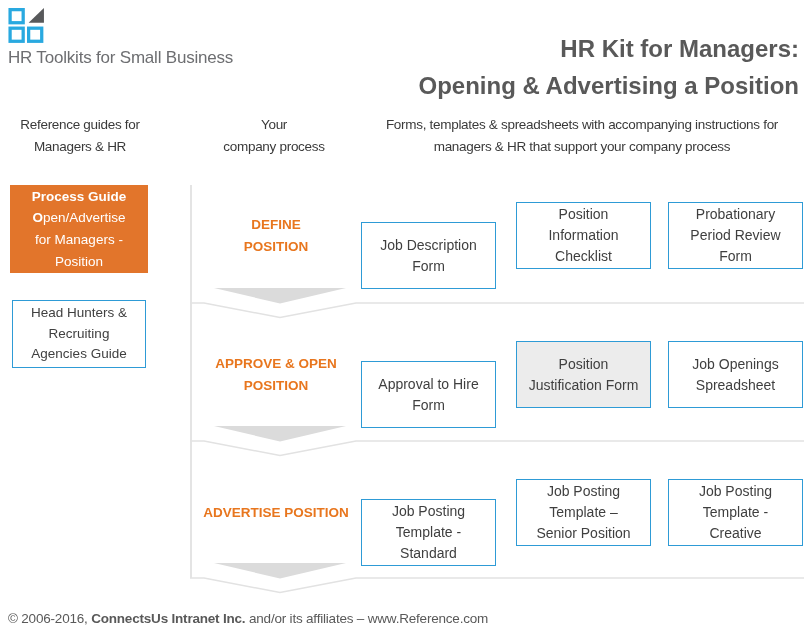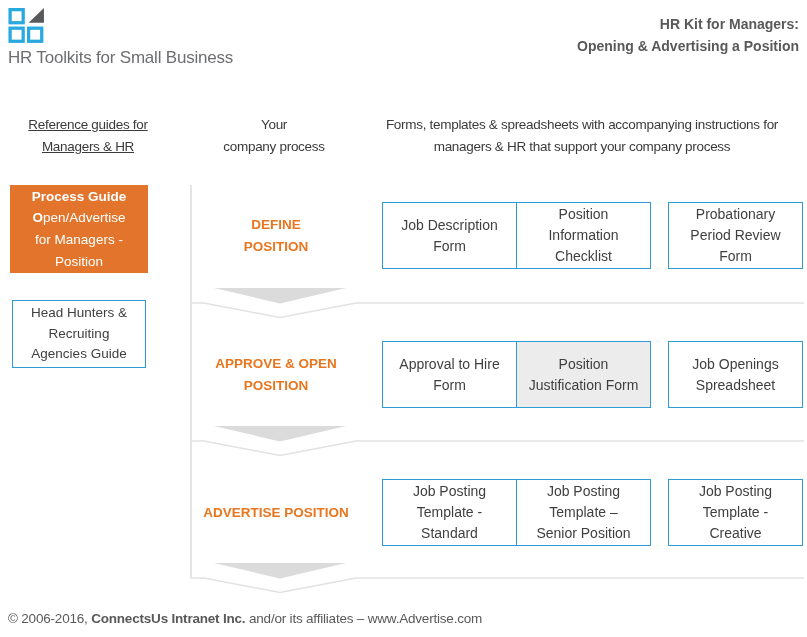--- a/index.html
+++ b/index.html
@@ -8,27 +8,27 @@
   .abs { position:absolute; }
   .pre { white-space:pre-line; }
 
   
   .logo-row { left:8px; top:8px; display:flex; align-items:flex-start; }
   .brand { font-size:33px; letter-spacing:-1.2px; line-height:1; margin-left:6px; margin-top:2px; }
   .brand .grey { color:#6d6e71; }
   .brand .blue { color:#29a9e0; }
   .brand sup { font-size:10px; color:#29a9e0; position:relative; top:-16px; left:1px; letter-spacing:0; }
   .tagline { left:8px; top:48px; font-size:17px; color:#6d6e71; letter-spacing:-0.2px; }
-  .doc-title { right:8px; top:14px; width:420px; text-align:right; font-size:14px;
+  .doc-title { right:8px; top:30px; width:420px; text-align:right; font-size:24px;
                font-weight:bold; color:#595959; line-height:1.55; }
 
   
   .col-head { top:114px; font-size:13.5px; color:#3a3a3a; line-height:1.6;
               text-align:center; letter-spacing:-0.3px; }
-  .col-head.guides { left:8px; width:160px;text-decoration:underline; }
+  .col-head.guides { left:0; width:160px; }
   .col-head.process { left:190px; width:168px; }
   .col-head.forms { left:362px; width:440px; }
 
   
   .guide-orange { left:10px; top:185px; width:138px; height:88px; background:#e2752b;
                   color:#ffffff; font-size:13.5px; line-height:1.6; text-align:center;
                   display:flex; flex-direction:column; justify-content:center; cursor:pointer; }
   .guide-orange .b { font-weight:bold; }
   .guide-blue { left:12px; top:300px; width:132px; height:66px; background:#ffffff;
                 border:1.5px solid #2e9bd6; color:#404040; font-size:13.5px; line-height:1.55;
@@ -39,21 +39,21 @@
   .step-label { left:190px; width:172px; text-align:center; font-size:13.5px; font-weight:bold;
                 color:#e8761e; line-height:1.6; display:flex; align-items:center; justify-content:center; }
   .row1-label { top:202px; height:68px; }
   .row2-label { top:341px; height:68px; }
   .row3-label { top:479px; height:68px; }
 
   .form-box { width:133px; height:65px; background:#ffffff; border:1.5px solid #2e9bd6;
               font-size:14px; color:#3f3f3f; line-height:1.5; text-align:center;
               display:flex; align-items:center; justify-content:center; cursor:pointer; }
   .form-box.highlight { background:#ececec; }
-  .c1 { left:382px; } .c2 { left:516px; } .c3 { left:668px; }
+  .c1 { left:361px;margin-top:20px; } .c2 { left:516px; } .c3 { left:668px; }
   .r1 { top:202px; } .r2 { top:341px; } .r3 { top:479px; }
 
   .divider { left:190px; width:615px; height:38px; }
   .d1 { top:287px; } .d2 { top:425px; } .d3 { top:562px; }
 
   
   .footer { left:8px; top:611px; font-size:13.5px; color:#595959; letter-spacing:-0.2px; }
   .footer .b { font-weight:bold; }
 </style>
 </head>
@@ -129,13 +129,13 @@
 Senior Position</div>
 <div class="abs form-box r3 c3 pre">Job Posting
 Template -
 Creative</div>
 
 <svg class="abs divider d3" viewBox="0 0 615 38">
   <path d="M0,16 H14 L90,30.5 L166,16 H614" stroke="#e2e2e2" stroke-width="1.5" fill="none"></path>
   <polygon points="24,1 156,1 90,16.5" fill="#dbdbdb"></polygon>
 </svg>
 
-<div class="abs footer"><span>© 2006-2016, </span><span class="b">ConnectsUs Intranet Inc.</span><span> and/or its affiliates – www.Advertise.com</span></div>
+<div class="abs footer"><span>© 2006-2016, </span><span class="b">ConnectsUs Intranet Inc.</span><span> and/or its affiliates – www.Reference.com</span></div>
 
 </body></html>

